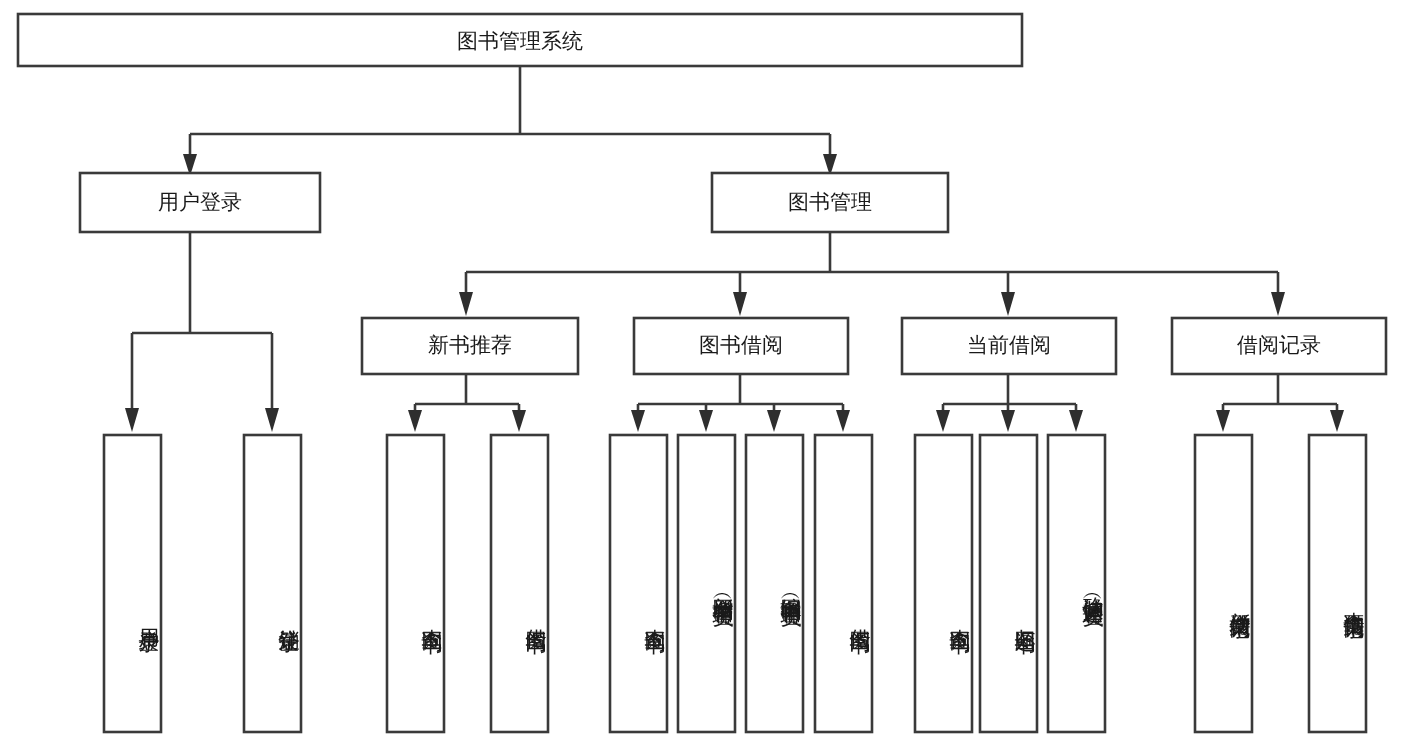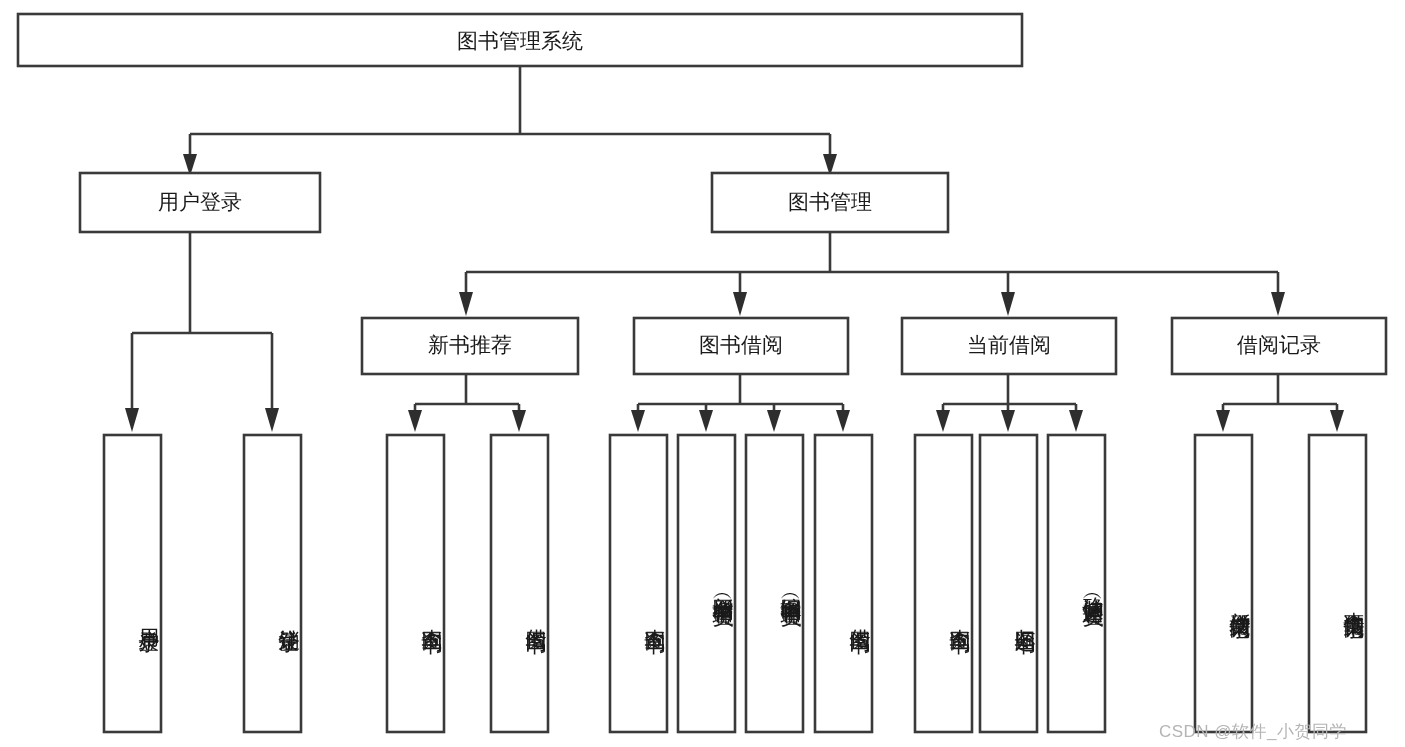--- a/index.html
+++ b/index.html
@@ -244,15 +244,14 @@
   <div class="vlabel" style="left:746px; top:443px; width:57px; height:287px;">编辑图书（管理员）</div>
   <div class="vlabel" style="left:815px; top:500px; width:57px; height:230px;">借阅图书</div>
 
   <div class="vlabel" style="left:915px; top:500px; width:57px; height:230px;">查询图书</div>
   <div class="vlabel" style="left:980px; top:500px; width:57px; height:230px;">归还图书</div>
   <div class="vlabel" style="left:1048px; top:443px; width:57px; height:287px;">确认归还（管理员）</div>
 
   <div class="vlabel" style="left:1195px; top:468px; width:57px; height:262px;">新增借阅记录</div>
   <div class="vlabel" style="left:1309px; top:468px; width:57px; height:262px;">查询借阅记录</div>
 
-  <div class="watermark">CSDN @软件_小贺同学</div>
 
 </div>
 
 </body></html>

